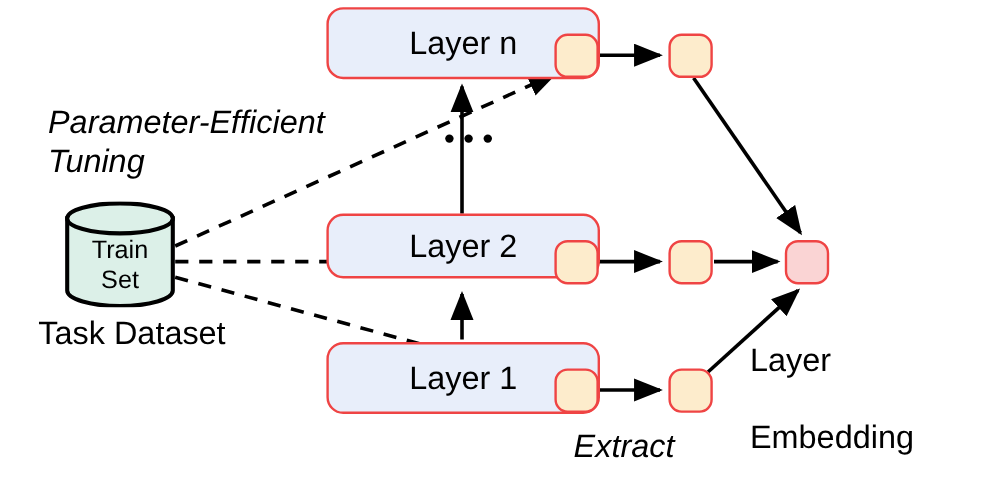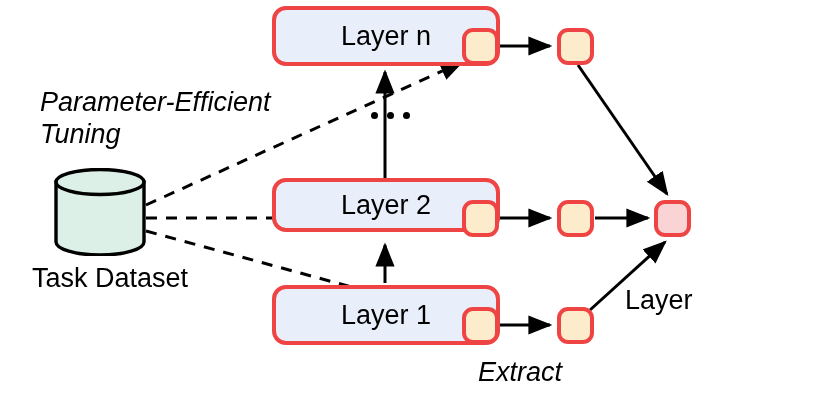--- a/index.html
+++ b/index.html
@@ -20,21 +20,21 @@
   #edges {
     position: absolute;
     left: 0;
     top: 0;
     width: 830px;
     height: 404px;
   }
   .node {
     position: absolute;
     box-sizing: border-box;
-    border: 4px solid #ef4444;
+    border: 2px solid #ef4444;
     display: flex;
     align-items: center;
     justify-content: center;
     color: #000000;
   }
   .layer-box {
     border-radius: 14px;
     background: #e8eefa;
     font-size: 27px;
     z-index: 2;
@@ -130,20 +130,24 @@
     <g stroke="#000000" stroke-width="3" fill="none">
       <line x1="578" y1="65" x2="667" y2="194" marker-end="url(#arrow)"></line>
       <line x1="590" y1="310" x2="665" y2="242" marker-end="url(#arrow)"></line>
     </g>
   </svg>
 
   <svg class="cyl" style="left:52px; top:168px; width:96px; height:88px;" viewBox="0 0 96 88">
     <path d="M4,14 L4,74 A44,13 0 0 0 92,74 L92,14 Z" fill="#dcf0e8" stroke="#000000" stroke-width="3.4"></path>
     <ellipse cx="48" cy="14" rx="44" ry="12.5" fill="#dcf0e8" stroke="#000000" stroke-width="3.4"></ellipse>
   </svg>
+  <div class="cyl-text" style="left:52px; top:196px; width:96px;">
+    <div>Train</div>
+    <div>Set</div>
+  </div>
 
   <div class="caption" style="left:10px; top:262px; width:200px; text-align:center;">Task Dataset</div>
 
   <div class="caption italic center" style="left:40px; top:86px; width:268px;">Parameter-Efficient
 Tuning</div>
 
 
   <div class="caption italic" style="left:478px; top:356px;">Extract</div>
 
   <div class="node layer-box" style="left:272px; top:6px; width:228px; height:60px;">
@@ -166,15 +170,16 @@
 
   <div class="node layer-box" style="left:272px; top:285px; width:228px; height:60px;">
     <span class="layer-label">Layer 1</span>
   </div>
   <div class="node adapter" style="left:462px; top:307px; width:37px; height:37px;"></div>
   <div class="node adapter" style="left:557px; top:307px; width:37px; height:37px;"></div>
 
   <div class="node embed" style="left:654px; top:200px; width:37px; height:37px;"></div>
   <div class="caption center" style="left:625px; top:252px; width:200px;">
     <div>Layer</div>
+    <div>Embedding</div>
   </div>
 
 </div>
 
 </body></html>

